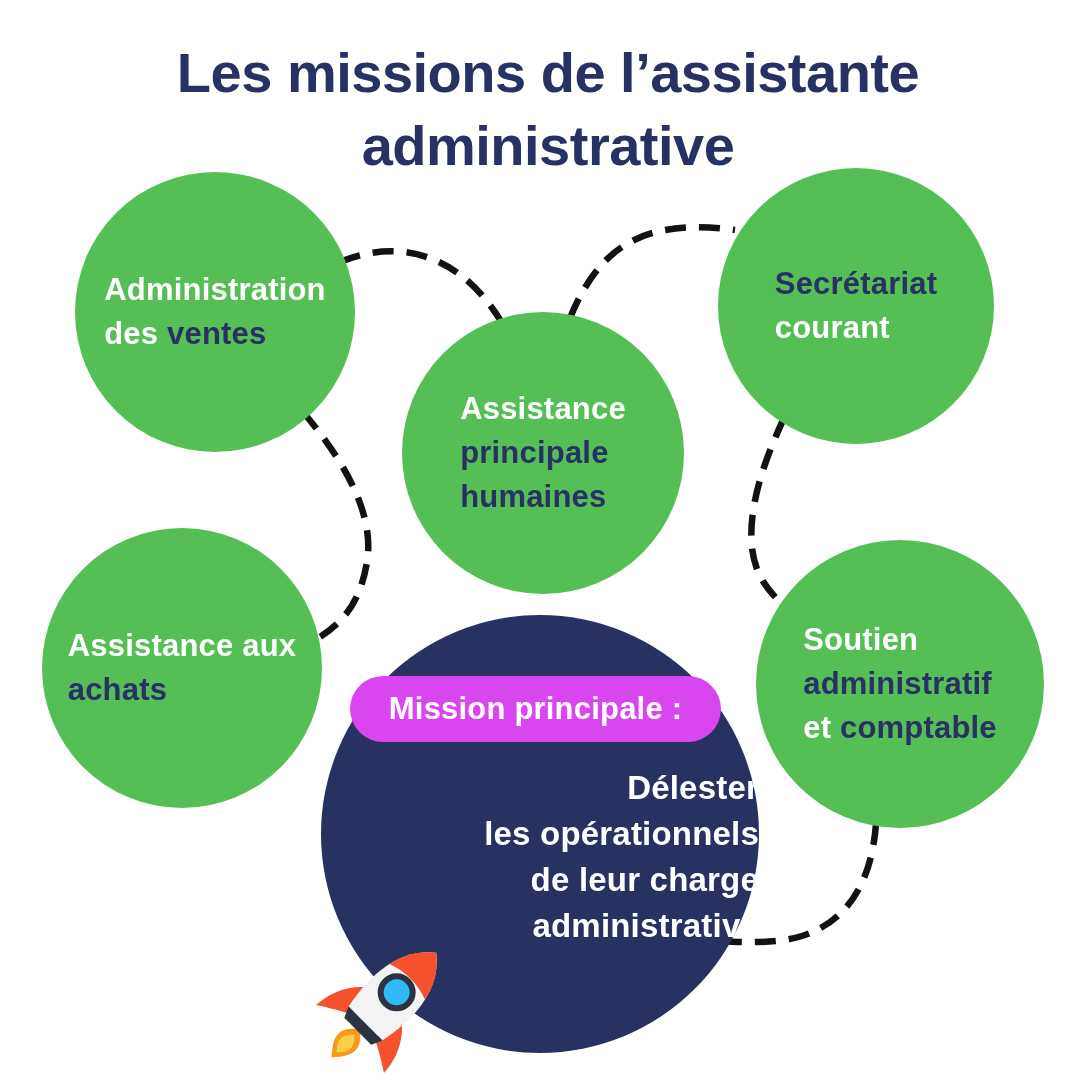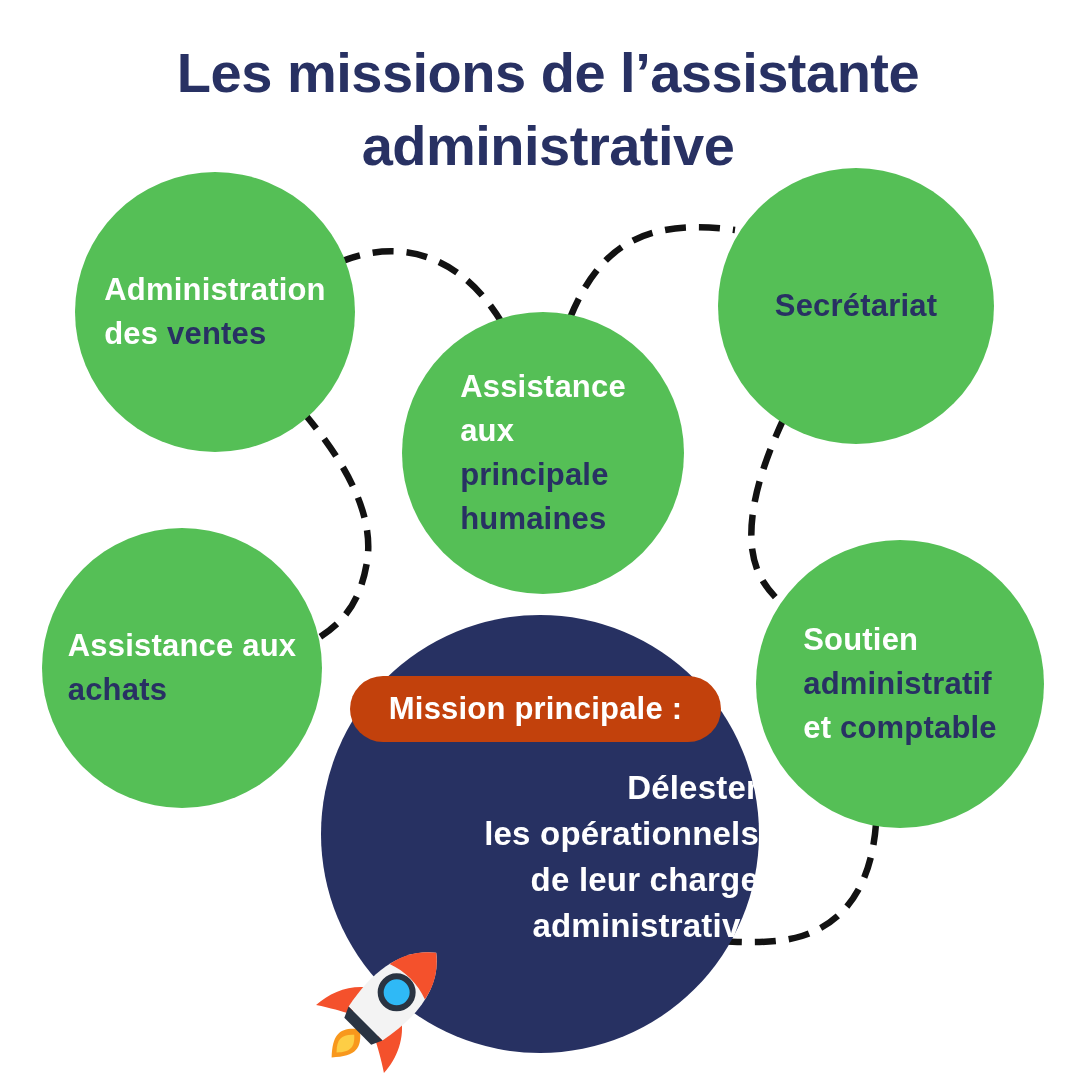--- a/index.html
+++ b/index.html
@@ -64,21 +64,21 @@
     background: #273162;
     z-index: 2;
   }
   .pill {
     position: absolute;
     left: 29px;
     top: 61px;
     width: 371px;
     height: 66px;
     border-radius: 33px;
-    background: #c2410c;
+    background: #d946ef;
     color: #ffffff;
     font-size: 31px;
     font-weight: 800;
     display: flex;
     align-items: center;
     justify-content: center;
     letter-spacing: 0.2px;
   }
   .center-lines {
     position: absolute;
@@ -122,29 +122,29 @@
   <div class="bubble" style="left:75px; top:172px; width:280px; height:280px;">
     <div class="bubble-text">
         <div><span class="c-white">Administration</span></div>
         <div><span class="c-white">des </span><span class="c-navy">ventes</span></div>
       </div>
   </div>
 
   <div class="bubble" style="left:402px; top:312px; width:282px; height:282px;">
     <div class="bubble-text">
         <div><span class="c-white">Assistance</span></div>
-        <div><span class="c-white">aux</span></div>
         <div><span class="c-navy">principale</span></div>
         <div><span class="c-navy">humaines</span></div>
       </div>
   </div>
 
   <div class="bubble" style="left:718px; top:168px; width:276px; height:276px;">
     <div class="bubble-text">
         <div><span class="c-navy">Secrétariat</span></div>
+        <div><span class="c-white">courant</span></div>
       </div>
   </div>
 
   <div class="bubble" style="left:42px; top:528px; width:280px; height:280px;">
     <div class="bubble-text">
         <div><span class="c-white">Assistance aux</span></div>
         <div><span class="c-navy">achats</span></div>
       </div>
   </div>
 

